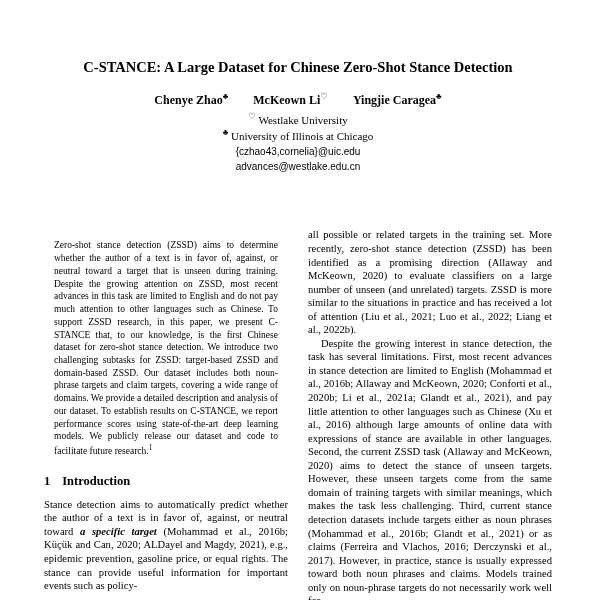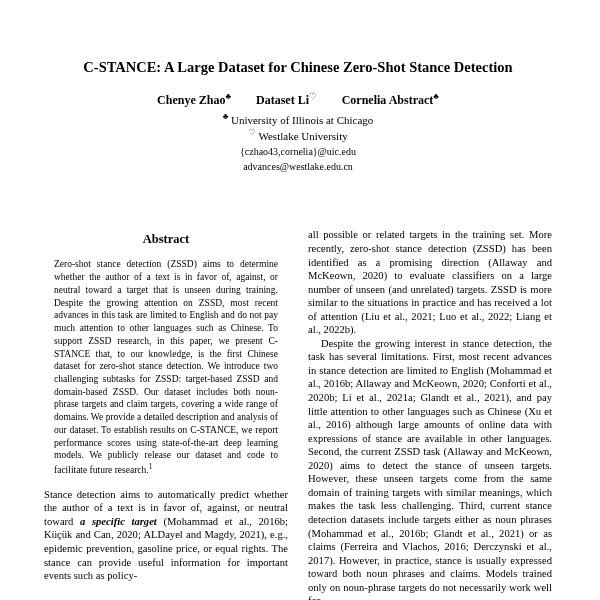--- a/index.html
+++ b/index.html
@@ -10,21 +10,21 @@
   }
   .header { text-align: center; padding-top: 58px; }
   .title { font-size: 14.5px; font-weight: 700; margin: 0 30px; line-height: 1.25; }
   .authors { margin-top: 15px; font-size: 12px; font-weight: 700; }
   .author { margin: 4px 11px; white-space: nowrap; }
   .mark { font-size: 8.5px; font-weight: 400; }
   .affils { margin-top: 3px; font-size: 11px; line-height: 1.32; }
   .affil-mark { font-size: 8.5px; }
   .emails { margin-top: 2px; }
   .email-line {
-    font-family: Liberation Serif, serif;
+    font-family: Liberation Sans, sans-serif;
     font-size: 10px; line-height: 1.45;
   }
   .columns { display: flex; gap: 20px; margin: 54px 44px 0 44px; }
   .col { flex: 1; min-width: 0; }
   .abstract-heading { font-size: 12.5px; font-weight: 700; text-align: center; margin: 4px 0 9px 0; }
   .abstract-text {
     font-size: 9.5px; line-height: 1.34; text-align: justify; margin: 11px 10px;
   }
   .section-heading { font-size: 12.5px; font-weight: 700; margin: 16px 0 9px 0; }
   .sec-num { margin-right: 12px; }
@@ -36,41 +36,41 @@
 </head>
 <body>
 
 <div class="page">
 
   <div class="header">
     <h1 class="title">C-STANCE: A Large Dataset for Chinese Zero-Shot Stance Detection</h1>
 
     <div class="authors">
       <span class="author"><span>Chenye Zhao</span><sup class="mark">♣</sup></span>
-      <span class="author"><span>Dataset Li</span><sup class="mark">♡</sup></span>
-      <span class="author"><span>Cornelia Abstract</span><sup class="mark">♣</sup></span>
+      <span class="author"><span>McKeown Li</span><sup class="mark">♡</sup></span>
+      <span class="author"><span>Yingjie Caragea</span><sup class="mark">♣</sup></span>
     </div>
 
     <div class="affils">
+      <div><sup class="affil-mark">♡</sup> <span>Westlake University</span></div>
       <div><sup class="affil-mark">♣</sup> <span>University of Illinois at Chicago</span></div>
-      <div><sup class="affil-mark">♡</sup> <span>Westlake University</span></div>
     </div>
 
     <div class="emails">
       <div class="email-line">{czhao43,cornelia}@uic.edu</div>
       <div class="email-line">advances@westlake.edu.cn</div>
     </div>
   </div>
 
   <div class="columns">
 
     <div class="col">
-      <h2 class="abstract-heading">Abstract</h2>
       <p class="abstract-text"><span>Zero-shot stance detection (ZSSD) aims to determine whether the author of a text is in favor of, against, or neutral toward a target that is unseen during training. Despite the growing attention on ZSSD, most recent advances in this task are limited to English and do not pay much attention to other languages such as Chinese. To support ZSSD research, in this paper, we present C-STANCE that, to our knowledge, is the first Chinese dataset for zero-shot stance detection. We introduce two challenging subtasks for ZSSD: target-based ZSSD and domain-based ZSSD. Our dataset includes both noun-phrase targets and claim targets, covering a wide range of domains. We provide a detailed description and analysis of our dataset. To establish results on C-STANCE, we report performance scores using state-of-the-art deep learning models. We publicly release our dataset and code to facilitate future research.</span><sup class="fnmark">1</sup></p>
 
+      <h2 class="section-heading"><span class="sec-num">1</span><span>Introduction</span></h2>
 
       <p class="body-text"><span>Stance detection aims to automatically predict whether the author of a text is in favor of, against, or neutral toward </span><em>a specific target</em><span> (Mohammad et al., 2016b; Küçük and Can, 2020; ALDayel and Magdy, 2021), e.g., epidemic prevention, gasoline price, or equal rights. The stance can provide useful information for important events such as policy-</span></p>
     </div>
 
     <div class="col">
       <p class="body-text">all possible or related targets in the training set. More recently, zero-shot stance detection (ZSSD) has been identified as a promising direction (Allaway and McKeown, 2020) to evaluate classifiers on a large number of unseen (and unrelated) targets. ZSSD is more similar to the situations in practice and has received a lot of attention (Liu et al., 2021; Luo et al., 2022; Liang et al., 2022b).</p>
       <p class="body-text para-indent">Despite the growing interest in stance detection, the task has several limitations. First, most recent advances in stance detection are limited to English (Mohammad et al., 2016b; Allaway and McKeown, 2020; Conforti et al., 2020b; Li et al., 2021a; Glandt et al., 2021), and pay little attention to other languages such as Chinese (Xu et al., 2016) although large amounts of online data with expressions of stance are available in other languages. Second, the current ZSSD task (Allaway and McKeown, 2020) aims to detect the stance of unseen targets. However, these unseen targets come from the same domain of training targets with similar meanings, which makes the task less challenging. Third, current stance detection datasets include targets either as noun phrases (Mohammad et al., 2016b; Glandt et al., 2021) or as claims (Ferreira and Vlachos, 2016; Derczynski et al., 2017). However, in practice, stance is usually expressed toward both noun phrases and claims. Models trained only on noun-phrase targets do not necessarily work well for</p>
     </div>
 
   </div>

